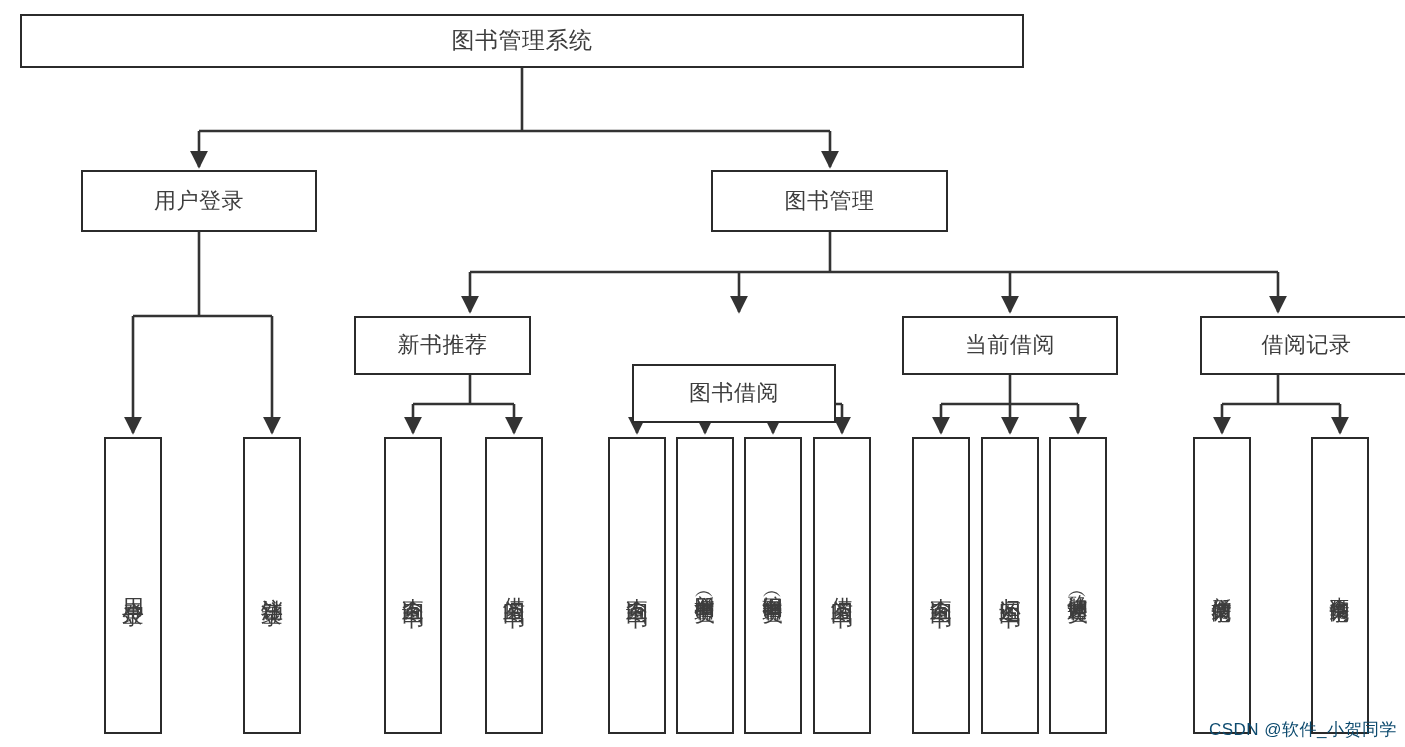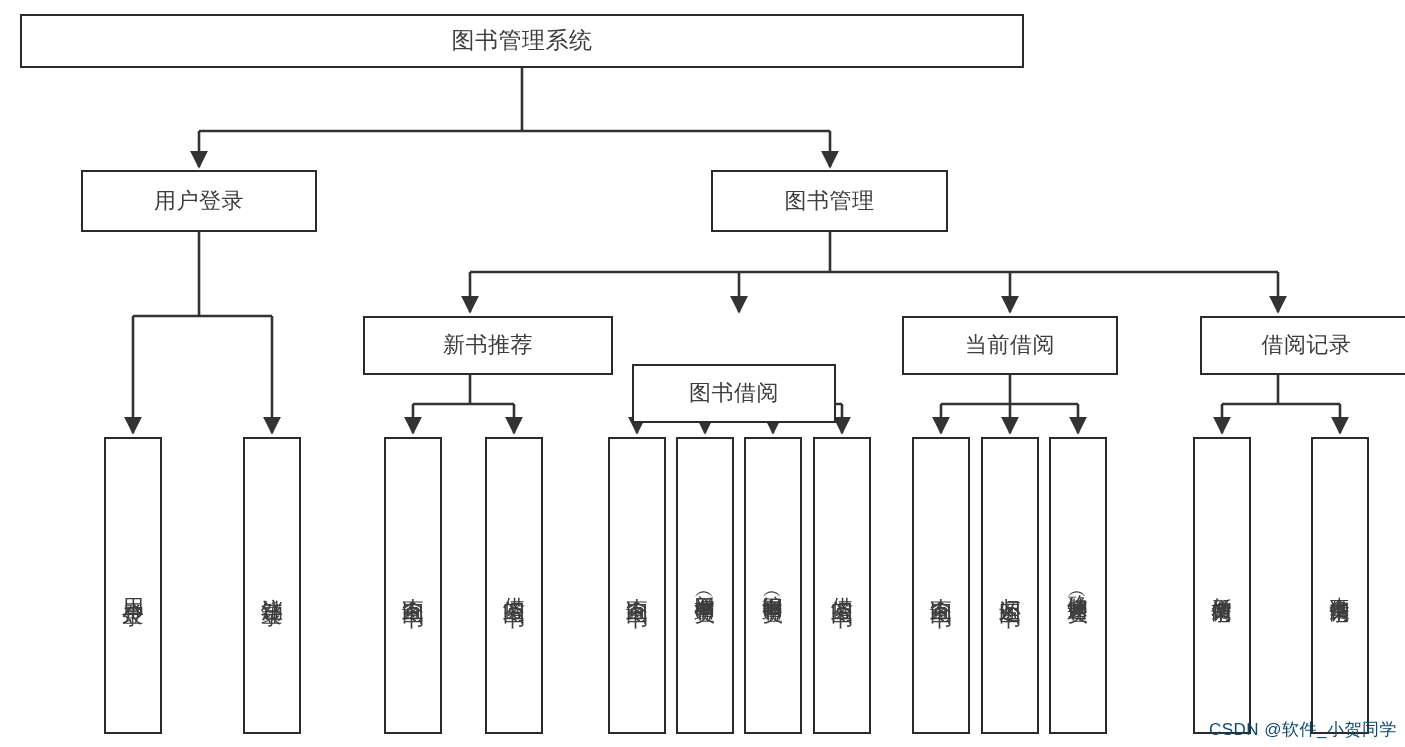--- a/index.html
+++ b/index.html
@@ -138,21 +138,21 @@
     <span class="label">图书管理系统</span>
   </div>
 
   <div class="node horiz" style="left:81px; top:170px; width:236px; height:62px;">
     <span class="label">用户登录</span>
   </div>
   <div class="node horiz" style="left:711px; top:170px; width:237px; height:62px;font-family:Liberation Serif, serif;">
     <span class="label">图书管理</span>
   </div>
 
-  <div class="node horiz" style="left:363px; top:316px; width:250px; height:59px;">
+  <div class="node horiz" style="left:354px; top:316px; width:177px; height:59px;">
     <span class="label">新书推荐</span>
   </div>
   <div class="node horiz" style="left:632px; top:316px; width:204px; height:59px;margin-top:48px;">
     <span class="label">图书借阅</span>
   </div>
   <div class="node horiz" style="left:902px; top:316px; width:216px; height:59px;">
     <span class="label">当前借阅</span>
   </div>
   <div class="node horiz" style="left:1172px; top:316px; width:213px; height:59px;margin-left:28px;">
     <span class="label">借阅记录</span>

